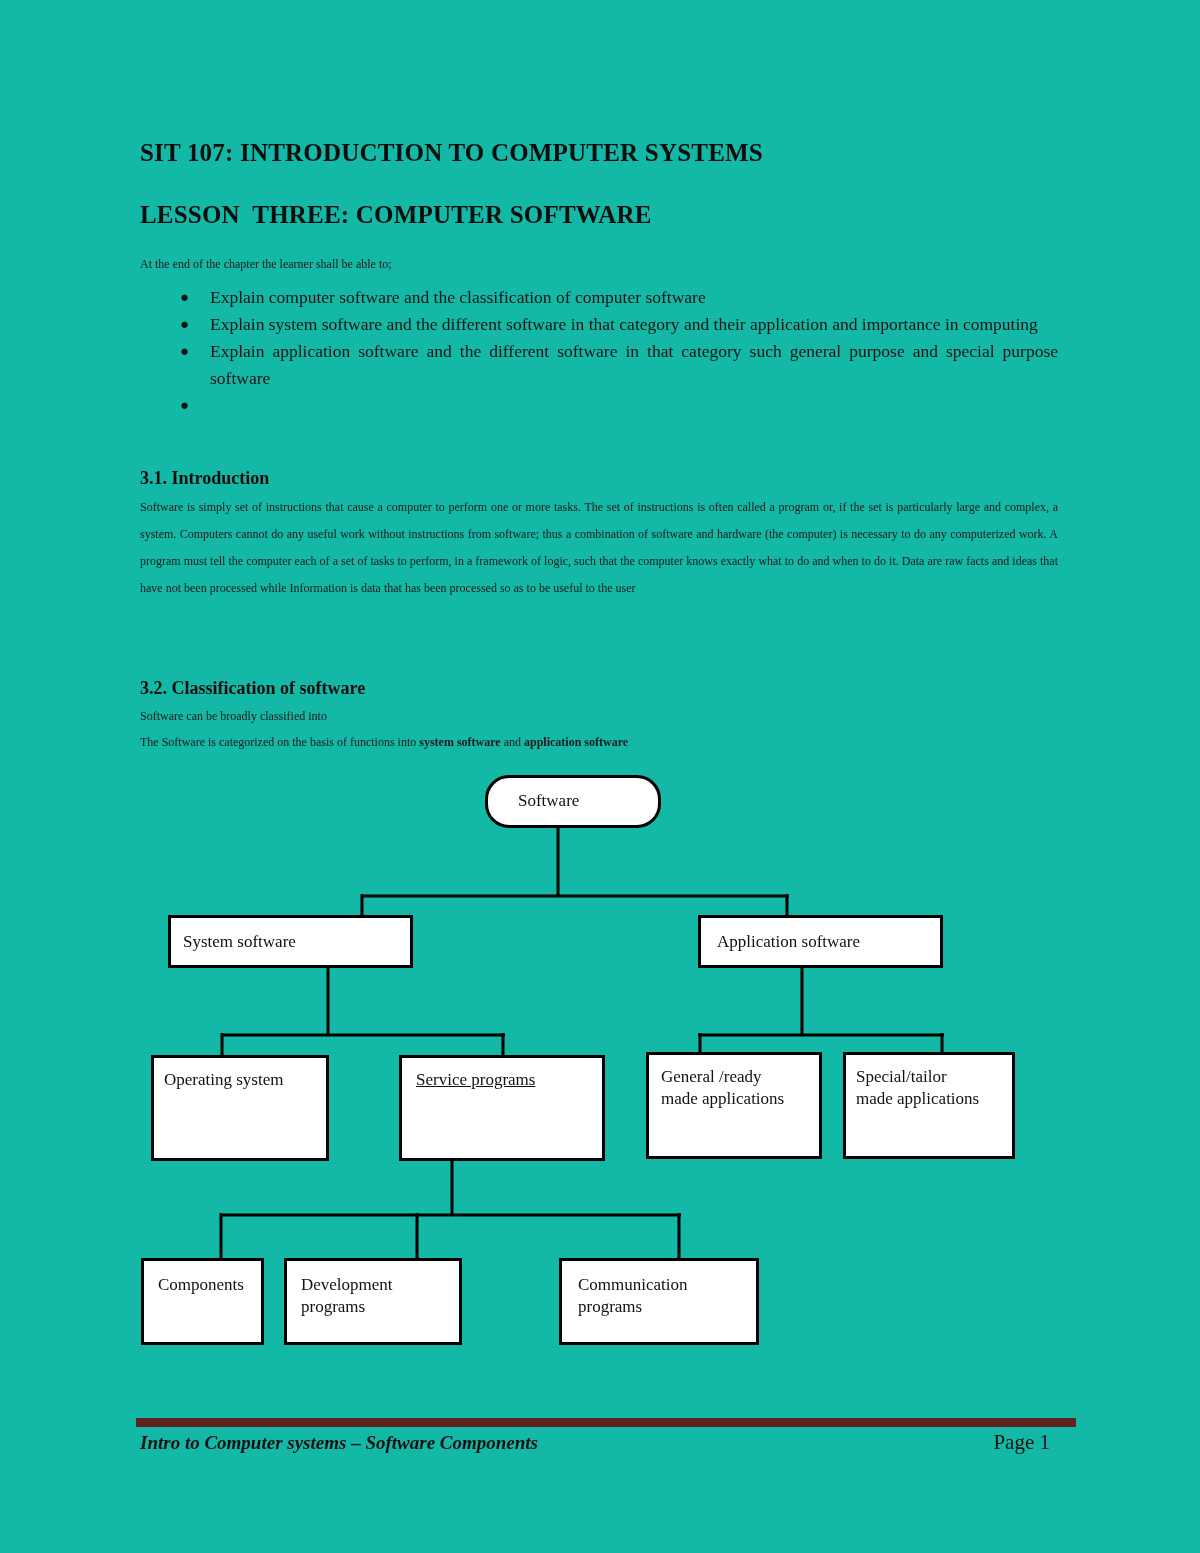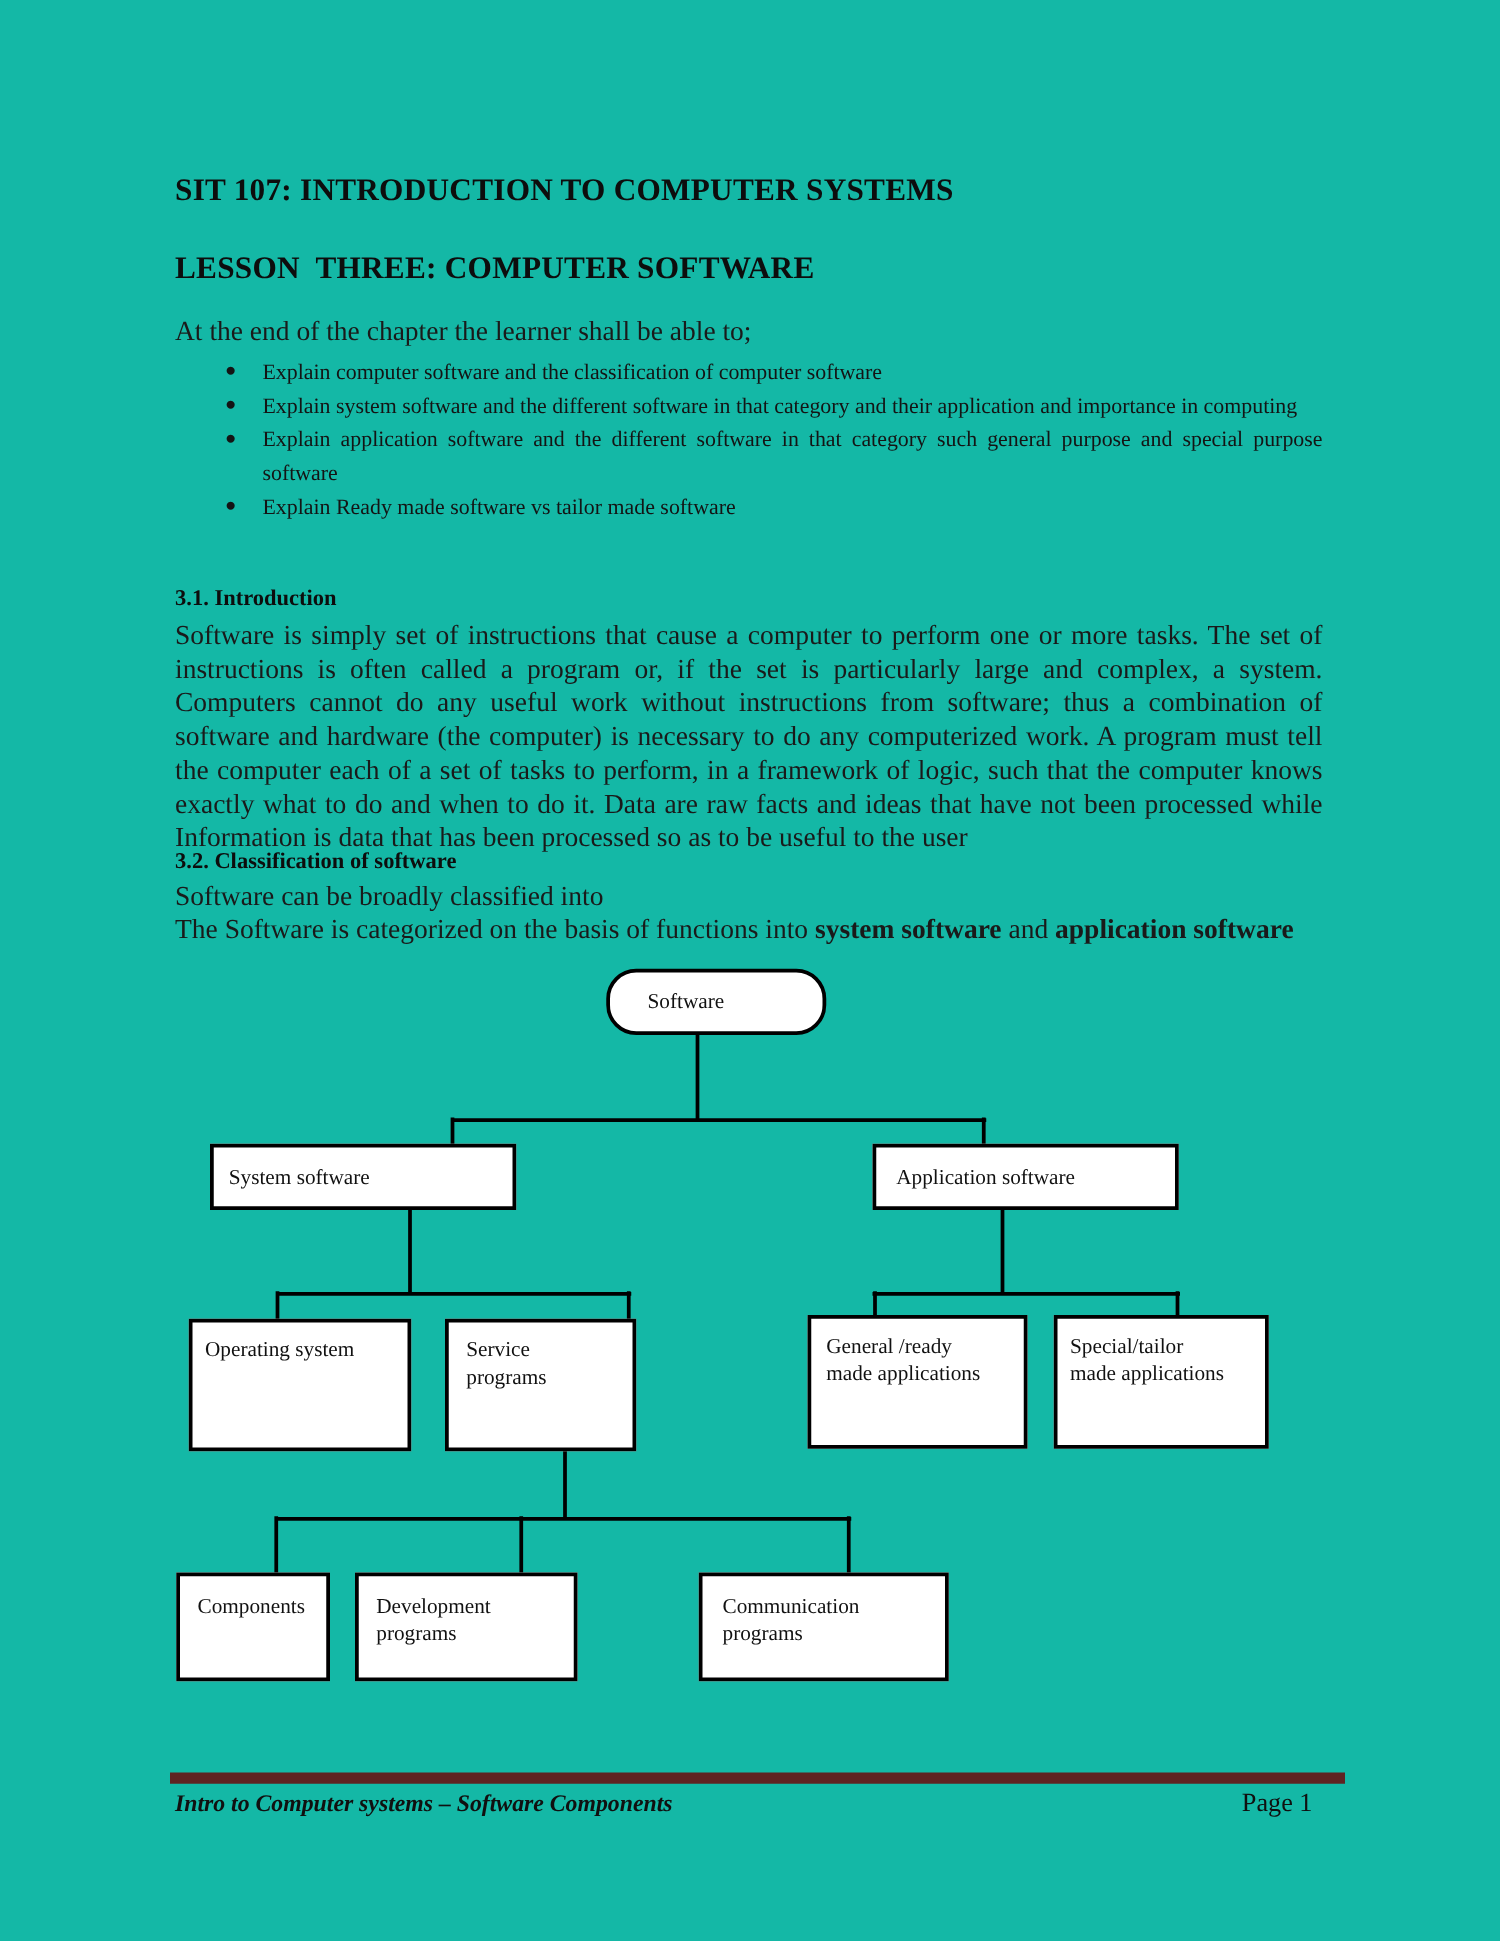--- a/index.html
+++ b/index.html
@@ -9,21 +9,21 @@
     background:#14b8a6;
     font-family:"Liberation Serif","DejaVu Serif",serif;
     color:#141414;
     overflow:hidden;
   }
   .abs{position:absolute;}
   .title{
     font-size:25px;font-weight:bold;letter-spacing:.2px;
     white-space:pre-wrap;color:#0d0d0d;
   }
-  .bodytext{font-size:22px;line-height:27px;color:#1a1a1a;}
+  .bodytext{font-size:12px;line-height:27px;color:#1a1a1a;}
   .just{text-align:justify;}
   .secheading{font-size:18px;font-weight:bold;color:#0d0d0d;}
   ul.objectives{
     list-style:none;margin:0;padding:0;
   }
   ul.objectives li{
     position:relative;
     padding-left:70px;
     font-size:17.5px;line-height:27px;
     text-align:justify;
@@ -68,21 +68,20 @@
     <li>
       <span class="bullet">●</span>
       <span>Explain system software and the different software in that category and their application and importance in computing</span>
     </li>
     <li>
       <span class="bullet">●</span>
       <span>Explain application software and the different software in that category such general purpose and special purpose software</span>
     </li>
     <li>
       <span class="bullet">●</span>
-      <span>Explain Ready made software vs tailor made software</span>
     </li>
   </ul>
 
   <div class="abs secheading" style="left:140px;top:468px;">3.1. Introduction</div>
   <div class="abs bodytext just" style="left:140px;top:494px;width:918px;">Software is simply set of instructions that cause a computer to perform one or more tasks. The set of instructions is often called a program or, if the set is particularly large and complex, a system. Computers cannot do any useful work without instructions from software; thus a combination of software and hardware (the computer) is necessary to do any computerized work. A program must tell the computer each of a set of tasks to perform, in a framework of logic, such that the computer knows exactly what to do and when to do it. Data are raw facts and ideas that have not been processed while Information is data that has been processed so as to be useful to the user</div>
 
   <div class="abs secheading" style="left:140px;top:678px;">3.2. Classification of software</div>
   <div class="abs bodytext" style="left:140px;top:729px;width:918px;">
     <span>The Software is categorized on the basis of functions into </span><span class="boldseg">system software</span><span> and </span><span class="boldseg">application software</span>
   </div>
@@ -122,21 +121,21 @@
   </div>
 
   <div class="dbox vcenter" style="left:698px;top:915px;width:245px;height:53px;padding-left:16px;">
     <span class="lbl">Application software</span>
   </div>
 
   <div class="dbox" style="left:151px;top:1055px;width:178px;height:106px;padding:11px 10px;">
     <span class="lbl">Operating system</span>
   </div>
 
-  <div class="dbox" style="left:356px;top:1055px;width:153px;height:106px;padding:11px 14px;">
+  <div class="dbox" style="left:399px;top:1055px;width:206px;height:106px;padding:11px 14px;text-decoration:underline;">
     <span class="lbl">Service programs</span>
   </div>
 
   <div class="dbox" style="left:646px;top:1052px;width:176px;height:107px;padding:11px 12px;">
     <span class="lbl">General /ready
 made applications</span>
   </div>
 
   <div class="dbox" style="left:843px;top:1052px;width:172px;height:107px;padding:11px 10px;">
     <span class="lbl">Special/tailor

